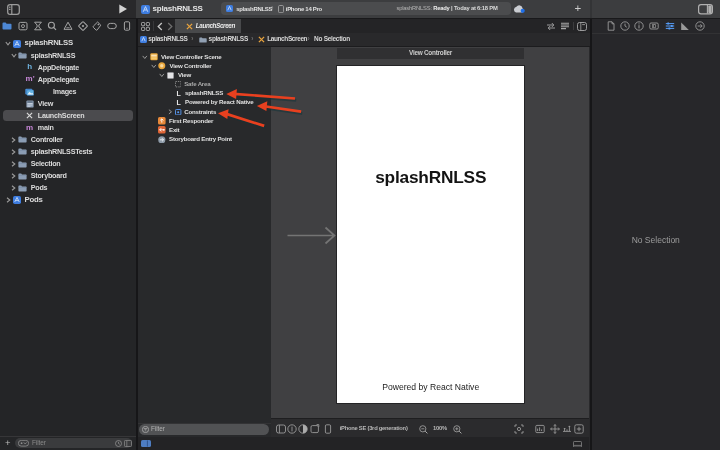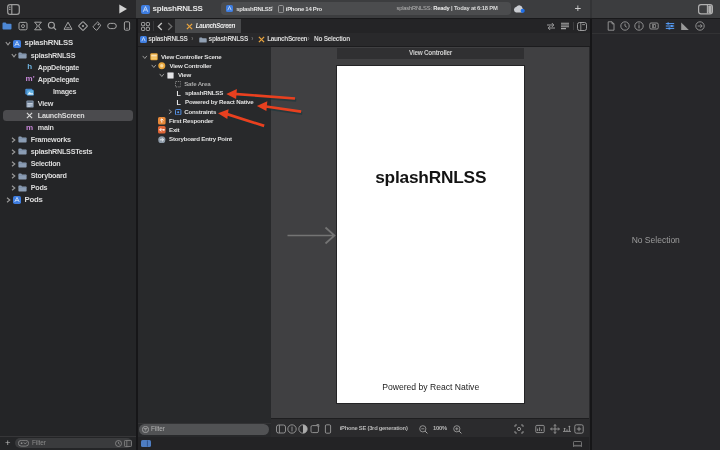--- a/index.html
+++ b/index.html
@@ -130,21 +130,21 @@
 <div class="t" style="left:37.8px;top:111.9px;font-size:7.2px;font-weight:600;color:#dcdcdc;letter-spacing:-0.25px;">LaunchScreen</div>
 <div class="t" style="left:25.6px;top:123.6px;width:8px;text-align:center;font-size:8px;font-weight:bold;color:#c586d6;">m</div>
 <div class="t" style="left:37.8px;top:124.0px;font-size:7.2px;font-weight:600;color:#dcdcdc;letter-spacing:-0.25px;">main</div>
 <svg class="ic" style="left:11.3px;top:136.9px;" width="5" height="6" viewBox="0 0 5 6">
       <path d="M1 0.8 L3.8 3 L1 5.2" stroke="#9b9b9b" stroke-width="1.1" fill="none"></path>
     </svg>
 <svg class="ic" style="left:18.1px;top:136.4px;" width="9" height="7" viewBox="0 0 9 7">
       <path d="M0.4 1.4 Q0.4 0.6 1.2 0.6 L3.2 0.6 L4 1.5 L7.9 1.5 Q8.6 1.5 8.6 2.2 L8.6 5.8 Q8.6 6.5 7.9 6.5 L1.1 6.5 Q0.4 6.5 0.4 5.8 Z" fill="#8b9db4"></path>
       <path d="M0.4 2.4 L8.6 2.4" stroke="#7387a0" stroke-width="0.5"></path>
     </svg>
-<div class="t" style="left:30.8px;top:136.0px;font-size:7.2px;font-weight:600;color:#dcdcdc;letter-spacing:-0.25px;">Frameworks</div>
+<div class="t" style="left:30.8px;top:136.0px;font-size:7.2px;font-weight:600;color:#dcdcdc;letter-spacing:-0.25px;">Controller</div>
 <svg class="ic" style="left:11.3px;top:148.9px;" width="5" height="6" viewBox="0 0 5 6">
       <path d="M1 0.8 L3.8 3 L1 5.2" stroke="#9b9b9b" stroke-width="1.1" fill="none"></path>
     </svg>
 <svg class="ic" style="left:18.1px;top:148.4px;" width="9" height="7" viewBox="0 0 9 7">
       <path d="M0.4 1.4 Q0.4 0.6 1.2 0.6 L3.2 0.6 L4 1.5 L7.9 1.5 Q8.6 1.5 8.6 2.2 L8.6 5.8 Q8.6 6.5 7.9 6.5 L1.1 6.5 Q0.4 6.5 0.4 5.8 Z" fill="#8b9db4"></path>
       <path d="M0.4 2.4 L8.6 2.4" stroke="#7387a0" stroke-width="0.5"></path>
     </svg>
 <div class="t" style="left:30.8px;top:148.1px;font-size:7.2px;font-weight:600;color:#dcdcdc;letter-spacing:-0.25px;">splashRNLSSTests</div>
 <svg class="ic" style="left:11.3px;top:161.0px;" width="5" height="6" viewBox="0 0 5 6">
       <path d="M1 0.8 L3.8 3 L1 5.2" stroke="#9b9b9b" stroke-width="1.1" fill="none"></path>

